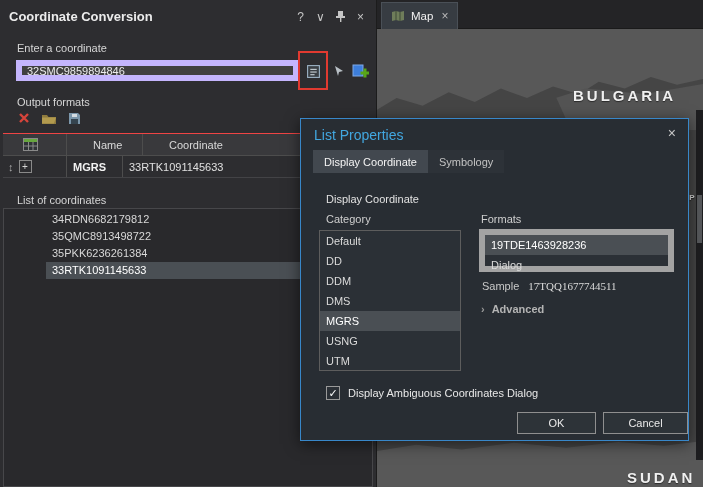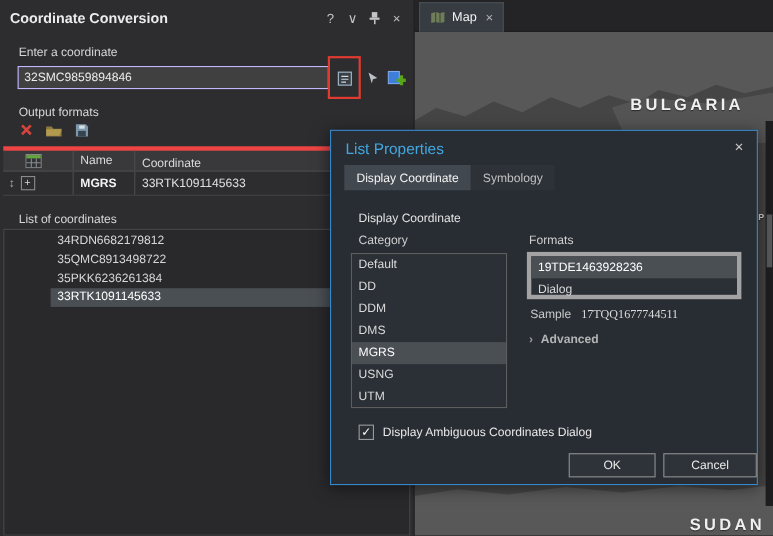--- a/index.html
+++ b/index.html
@@ -9,34 +9,34 @@
 
   
   .panel { position:absolute; left:0; top:0; width:377px; height:487px;
            background:var(--panel-bg,#2d2d30); border-right:1px solid #1c1c1c; }
   .panel-title { position:absolute; left:9px; top:9px; font-size:13px; font-weight:bold; color:#ececec; }
   .ph-icons { position:absolute; right:7px; top:8px; display:flex; gap:3px; }
   .ph-btn { width:17px; height:17px; display:flex; align-items:center; justify-content:center;
             color:#c5c5c5; font-size:12px; background:transparent; border:0; cursor:default; }
   .input-label { position:absolute; left:17px; top:42px; color:#d6d6d6; }
   .coord-input { position:absolute; left:16px; top:60px; width:283px; height:21px;
-                 background:#404040; border:1px solid #c4b5fd; color:#ececec;
+                 background:#404040; border:6px solid #c4b5fd; color:#ececec;
                  font-family:inherit; font-size:11px; padding:0 5px; }
   .inp-btn { position:absolute; top:61px; width:21px; height:20px; background:transparent;
              border:0; display:flex; align-items:center; justify-content:center; }
   .b1 { left:303px; } .b2 { left:328px; } .b3 { left:350px; }
 
   .of-label { position:absolute; left:17px; top:96px; color:#d6d6d6; }
   .of-toolbar { position:absolute; left:15px; top:110px; display:flex; gap:7px; }
   .of-toolbar button { width:18px; height:16px; background:transparent; border:0;
                        display:flex; align-items:center; justify-content:center; }
 
   .fmt-table { position:absolute; left:3px; top:133px; width:370px; }
-  .t-head { display:flex; height:23px; background:#39393c; border-top:4px solid #ef4444;
-            border-bottom:1px solid #4d4d4d; align-items:flex-end; color:#d9d9d9; }
+  .t-head { display:flex; height:23px; background:#39393c; border-top:1px solid #ef4444;
+            border-bottom:1px solid #4d4d4d; align-items:center; color:#d9d9d9;gap:20px; }
   .t-row  { display:flex; height:22px; align-items:center; border-bottom:1px solid #434346; }
   .c0 { width:64px; display:flex; align-items:center; gap:5px; padding-left:5px;
         align-self:stretch; border-right:1px solid #4d4d4d; }
   .c1 { width:56px; padding-left:6px; align-self:stretch; display:flex; align-items:center;
         border-right:1px solid #4d4d4d; }
   .c2 { flex:1; padding-left:6px; }
   .t-head .c0 { padding-left:20px; }
   .bold { font-weight:bold; color:#f2f2f2; }
   .updown { color:#a8a8a8; font-size:11px; }
   .plusbox { width:13px; height:13px; border:1px solid #8a8a8a; color:#d5d5d5;
@@ -87,21 +87,21 @@
           color:#c2c2c2; background:#2d3238; cursor:default; }
   .dtab.active { background:#42484f; color:#f4f4f4; }
   .group-label { position:absolute; left:25px; top:74px; color:#e2e2e2; }
   .cat-label { position:absolute; left:25px; top:94px; color:#cfcfcf; }
   .fmt-label { position:absolute; left:180px; top:94px; color:#cfcfcf; }
   .cat-list { position:absolute; left:18px; top:111px; width:142px; height:141px;
               border:1px solid #5d5d5d; background:#2b3036; }
   .cat-item { height:20px; line-height:20px; padding-left:6px; color:#dadada; }
   .cat-item.selected { background:var(--selection,#4a4f54); color:#ffffff; }
   .format-list { position:absolute; left:178px; top:110px; width:195px; height:43px;
-                 border:4px solid #a3a3a3; background:#2b3036; }
+                 border:6px solid #a3a3a3; background:#2b3036; }
   .fmt-item { height:20px; line-height:20px; padding-left:6px; color:#dadada; }
   .fmt-item.selected { background:var(--selection,#4a4f54); color:#ffffff; }
   .sample-row { position:absolute; left:181px; top:161px; color:#c9c9c9; }
   .sample-row .val { margin-left:9px; color:#dcdcdc;font-family:Liberation Serif, serif; }
   .advanced-row { position:absolute; left:180px; top:184px; color:#b4b4b4; font-weight:bold; }
   .advanced-row .chev { margin-right:7px; color:#9a9a9a; font-weight:bold; }
   .chk-row { position:absolute; left:25px; top:267px; display:flex; align-items:center; gap:8px; color:#e8e8e8; }
   .chk { width:14px; height:14px; border:1px solid #9a9a9a; background:#2b3036;
          display:flex; align-items:center; justify-content:center; color:#fff; font-size:11px; line-height:11px; }
   .btn { position:absolute; top:293px; height:22px; background:#2d3338; border:1px solid #8f8f8f;

